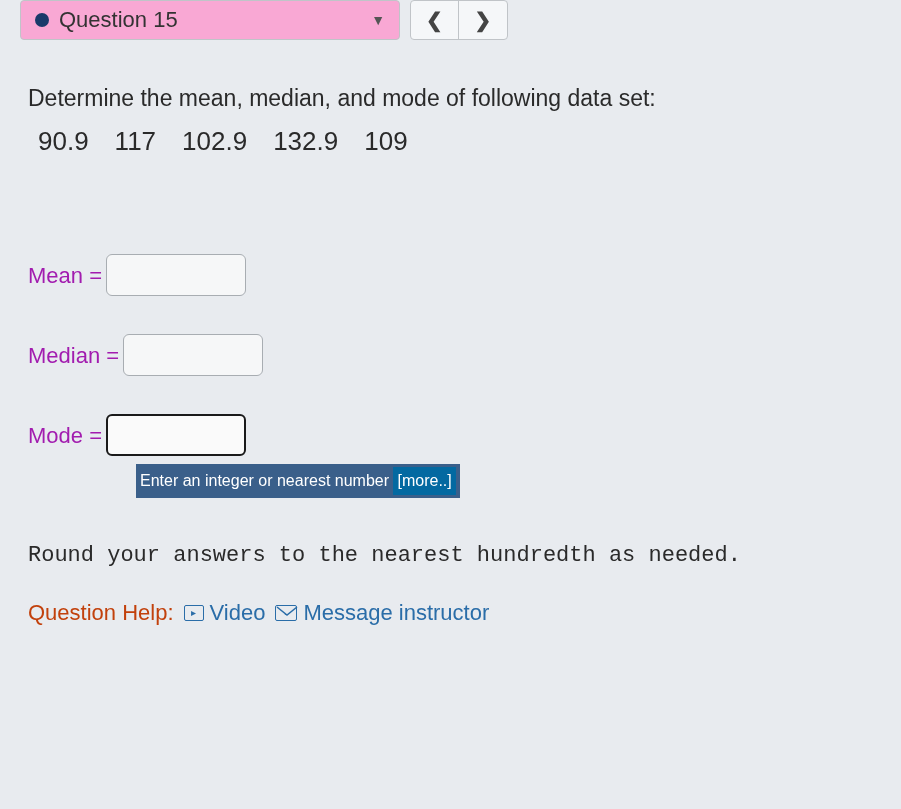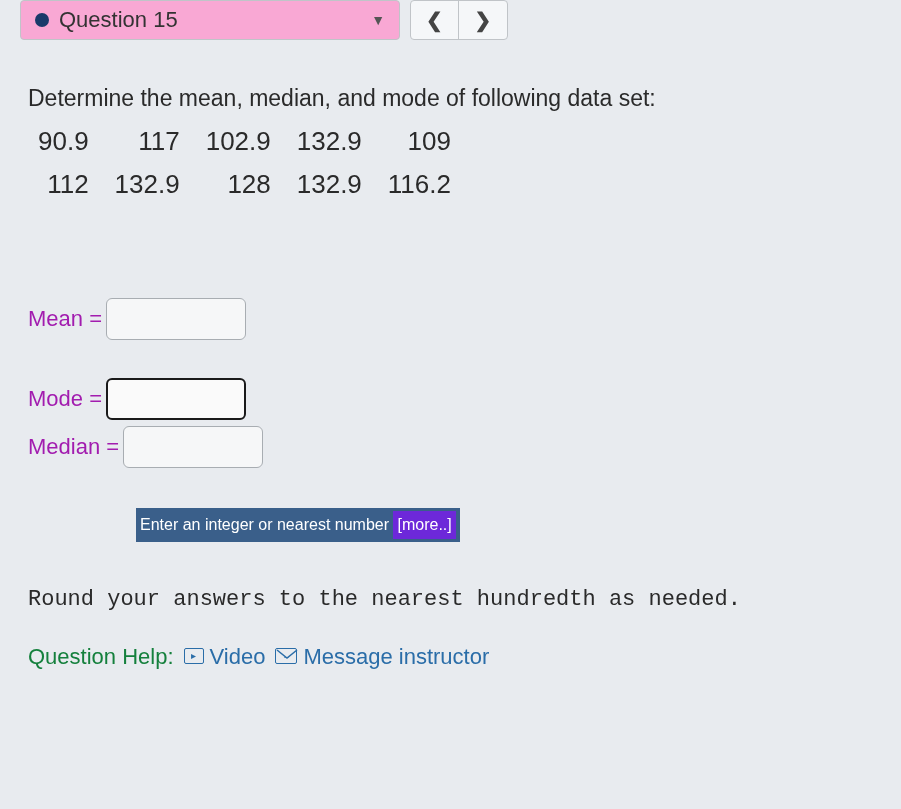--- a/index.html
+++ b/index.html
@@ -105,28 +105,28 @@
       margin-bottom: 40px;
     }
     .tooltip-inner {
       background: #3a5f8a;
       color: #fff;
       font-size: 16px;
       padding: 3px 4px;
       display: inline-block;
     }
     .tooltip-more {
-      background: #6d28d9;
+      background: #0369a1;
       color: #fff;
       padding: 1px 4px;
       display:inline-block;
     }
     .rounding-note { font-size: 22px; margin-bottom: 22px; font-family: Liberation Mono, monospace; }
     .help-row { font-size: 22px; display:flex; align-items:center; gap:10px; flex-wrap:wrap;}
-    .help-label { color:#15803d; }
+    .help-label { color:#c2410c; }
     .help-link {
       color: #2a6da8;
       display: inline-flex;
       align-items: center;
       gap: 6px;
       cursor: pointer;
     }
     .icon-box {
       width: 20px; height: 16px;
       border: 1.5px solid #2a6da8;
@@ -175,43 +175,36 @@
 
   <table class="data-rows">
     <tbody>
         <tr class="data-row">
       <td>90.9</td>
       <td>117</td>
       <td>102.9</td>
       <td>132.9</td>
       <td>109</td>
     </tr>
-    <tr class="data-row">
-      <td>112</td>
-      <td>132.9</td>
-      <td>128</td>
-      <td>132.9</td>
-      <td>116.2</td>
-    </tr>
   </tbody>
     </table>
 
   <div class="answer-row">
     <span class="answer-label">Mean =</span>
     <input class="input-box" type="text" value="" style="">
   </div>
 
+  <div class="answer-row">
+    <span class="answer-label">Median =</span>
+    <input class="input-box" type="text" value="" style="">
+  </div>
+
   <div class="answer-row last">
     <span class="answer-label">Mode =</span>
     <input class="input-box focused" type="text" value="" style="">
-  </div>
-
-  <div class="answer-row">
-    <span class="answer-label">Median =</span>
-    <input class="input-box" type="text" value="" style="">
   </div>
 
   <div class="tooltip">
     <span class="tooltip-inner">
       <span>Enter an integer or nearest number </span><span class="tooltip-more">[more..]</span>
     </span>
   </div>
 
   <div class="rounding-note">Round your answers to the nearest hundredth as needed.</div>
 

